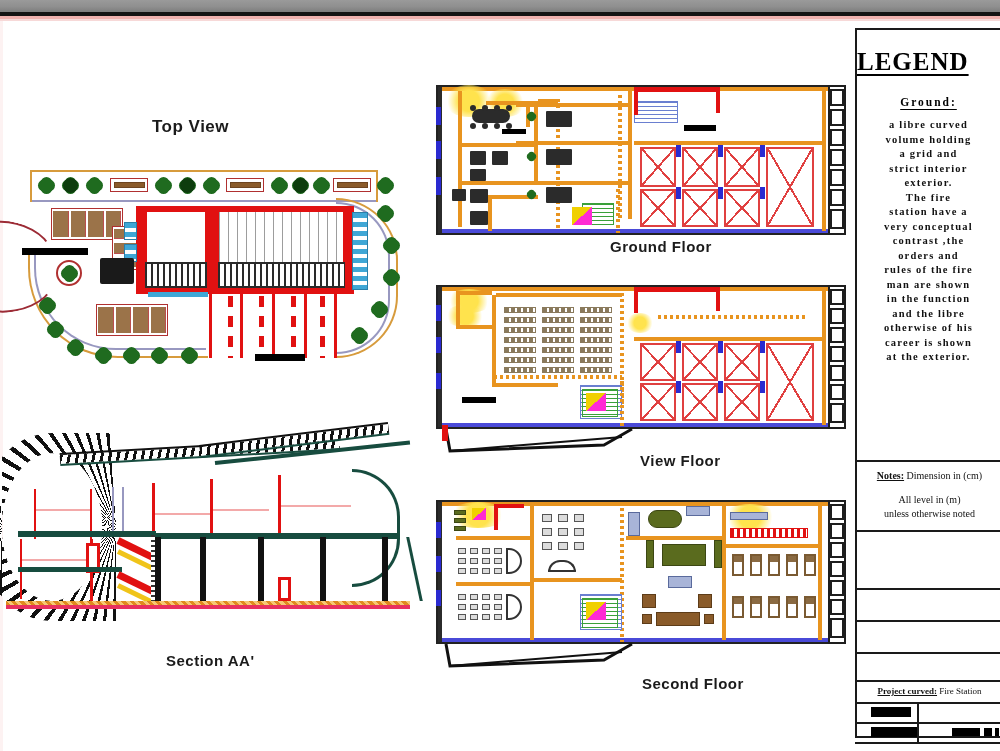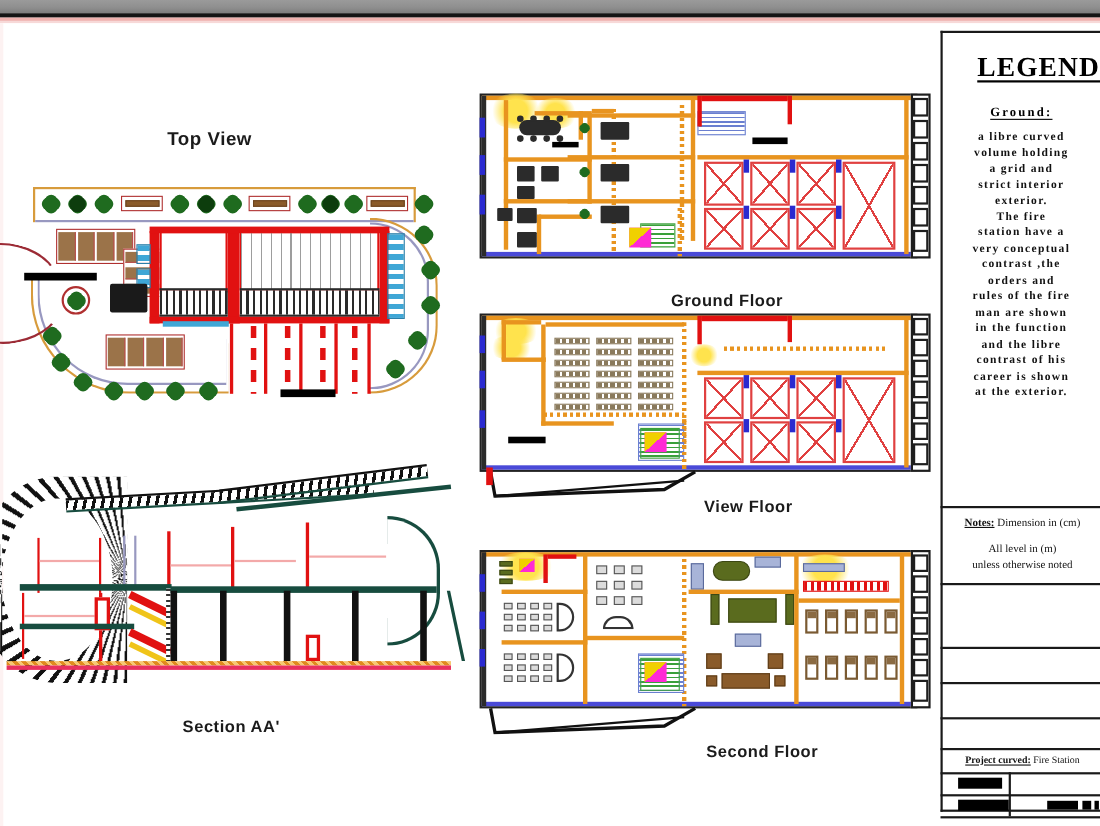--- a/index.html
+++ b/index.html
@@ -254,21 +254,21 @@
   }
   .win-blue { position:absolute; background:#2a2ad0; }
 
   
   #legend {
     position:absolute; left:855px; top:28px; width:145px; height:710px;
     border:2px solid #1a1a1a; background:#fff;
     border-right:none;
   }
   .lg-title {
-    text-align:right; font-family:"Liberation Serif", serif;
+    text-align:left; font-family:"Liberation Serif", serif;
     font-size:25px; font-weight:bold; letter-spacing:1px;
     margin-top:18px; text-decoration:underline;
     text-underline-offset:4px;
   }
   .lg-sub {
     text-align:center; font-family:"Liberation Serif", serif;
     font-size:11.5px; font-weight:bold; letter-spacing:2px;
     margin-top:20px; text-decoration:underline; text-underline-offset:3px;
   }
   .lg-body {
@@ -543,21 +543,21 @@
     <div class="louver" style="left:400px; top:64px; width:14px; height:17px;"></div>
     <div class="louver" style="left:400px; top:84px; width:14px; height:17px;"></div>
     <div class="louver" style="left:400px; top:104px; width:14px; height:17px;"></div>
     <div class="louver" style="left:400px; top:124px; width:14px; height:20px;"></div>
 
     <div class="win-blue" style="left:6px; top:22px; width:5px; height:18px;"></div>
     <div class="win-blue" style="left:6px; top:56px; width:5px; height:18px;"></div>
     <div class="win-blue" style="left:6px; top:92px; width:5px; height:18px;"></div>
     <div class="blk" style="left:72px; top:44px; width:24px; height:5px;"></div>
   </div>
-  <div class="lbl" style="left:610px; top:265px; font-size:15px;">Ground Floor</div>
+  <div class="lbl" style="left:610px; top:238px; font-size:15px;">Ground Floor</div>
 
   <div class="plan" style="left:430px; top:285px; width:415px; height:160px;">
     <div class="p-outer" style="left:6px; top:0; width:398px; height:144px;"></div>
     <div class="p-wall-o" style="left:8px; top:2px; width:394px; height:4px;"></div>
     <div class="p-wall-bl" style="left:8px; top:138px; width:394px; height:4px;"></div>
     <div class="p-wall-dk" style="left:8px; top:2px; width:4px; height:140px;"></div>
 
     <div class="glow" style="left:16px; top:4px; width:46px; height:24px;"></div>
     <div class="glow" style="left:14px; top:20px; width:42px; height:22px;"></div>
     <div class="p-wall-o" style="left:26px; top:6px; width:4px; height:36px;"></div>
@@ -794,21 +794,21 @@
       <div>exterior.</div>
       <div>The fire</div>
       <div>station have a</div>
       <div>very conceptual</div>
       <div>contrast ,the</div>
       <div>orders and</div>
       <div>rules of the fire</div>
       <div>man are shown</div>
       <div>in the function</div>
       <div>and the libre</div>
-      <div>contrast of his</div>
+      <div>otherwise of his</div>
       <div>career is shown</div>
       <div>at the exterior.</div>
     </div>
 
     <div class="lg-div" style="top:430px;"></div>
     <div class="lg-notes" style="top:440px;">
       <b>Notes:</b>
       <span>Dimension in (cm)</span>
     </div>
     <div class="lg-notes" style="top:464px;">All level in (m)</div>

